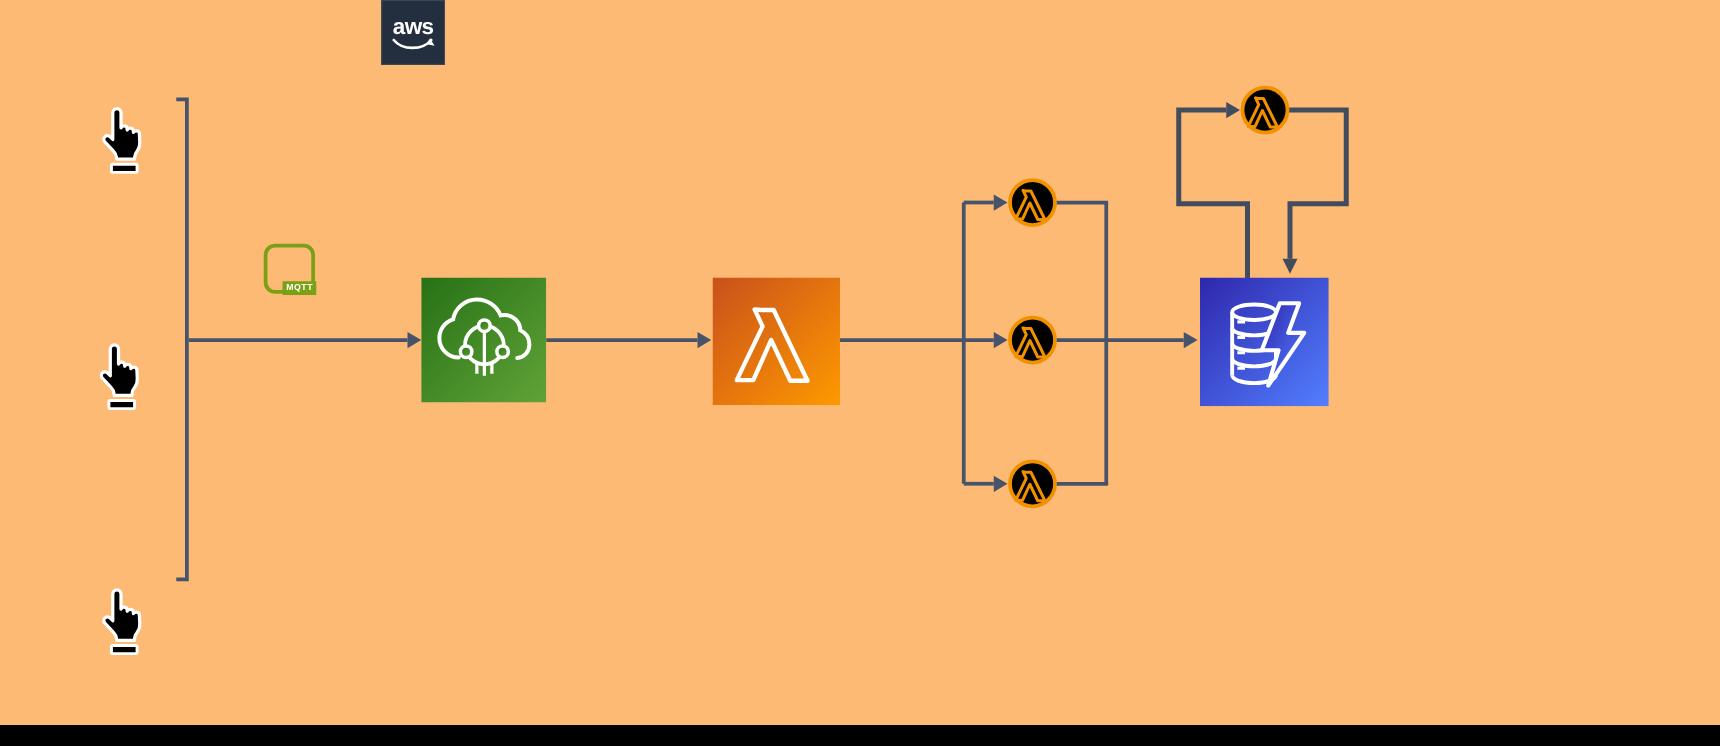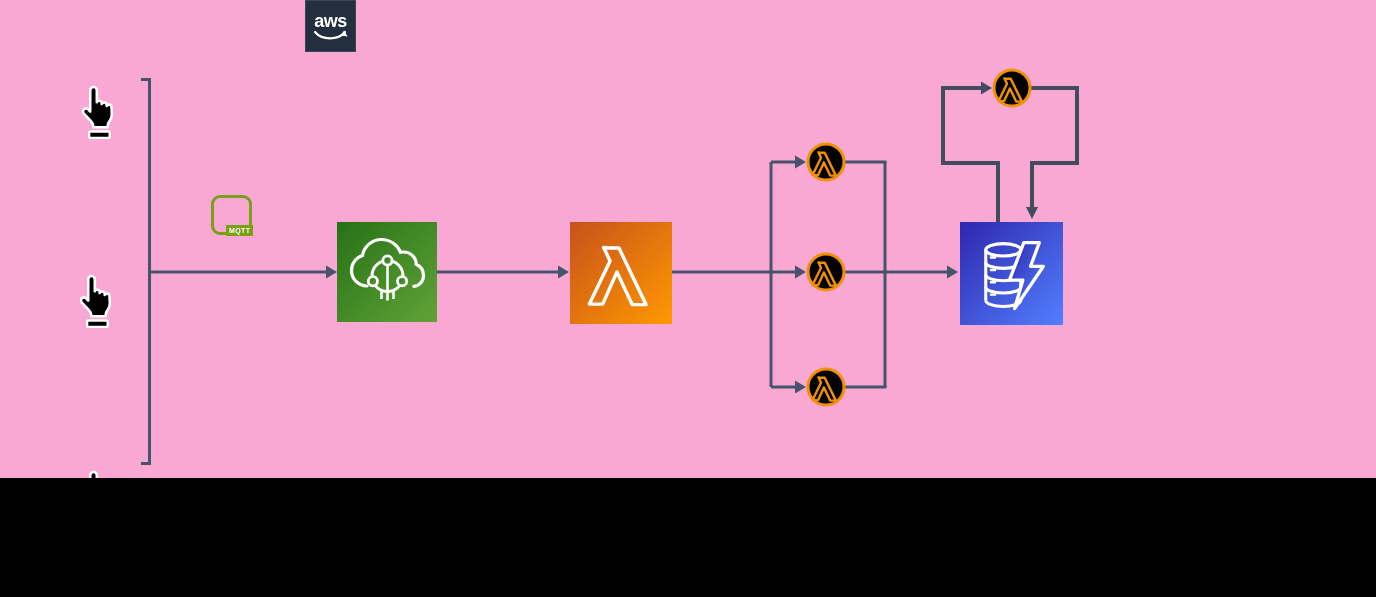--- a/index.html
+++ b/index.html
@@ -1,16 +1,16 @@
 <!DOCTYPE html>
 <html><head>
 <meta charset="utf-8">
 <style>
   html,body{margin:0;padding:0;background:#000;}
-  .canvas{position:relative;width:1376px;height:478px;background:#f9a8d4;overflow:hidden;
+  .canvas{position:relative;width:1376px;height:580px;background:#fdba74;overflow:hidden;
           font-family:"Liberation Sans", sans-serif;}
   .abs{position:absolute;}
   svg{display:block;}
   .wires{position:absolute;left:0;top:0;}
   .wires path.w{stroke:#46536A;stroke-width:3;fill:none;}
   .wires path.loop{stroke:#414C5E;stroke-width:4;fill:none;}
   .wires polygon.ah{fill:#46536A;stroke:none;}
   .wires polygon.ahl{fill:#414C5E;stroke:none;}
   .fn circle{fill:#000;stroke:#F29100;stroke-width:3;}
   .fn path{fill:none;stroke:#F29100;stroke-width:2.4;stroke-linejoin:round;}

